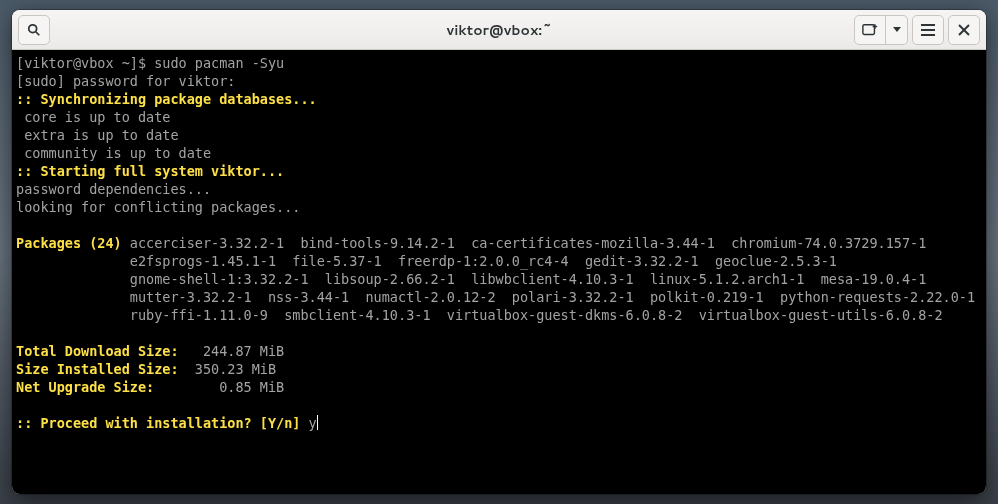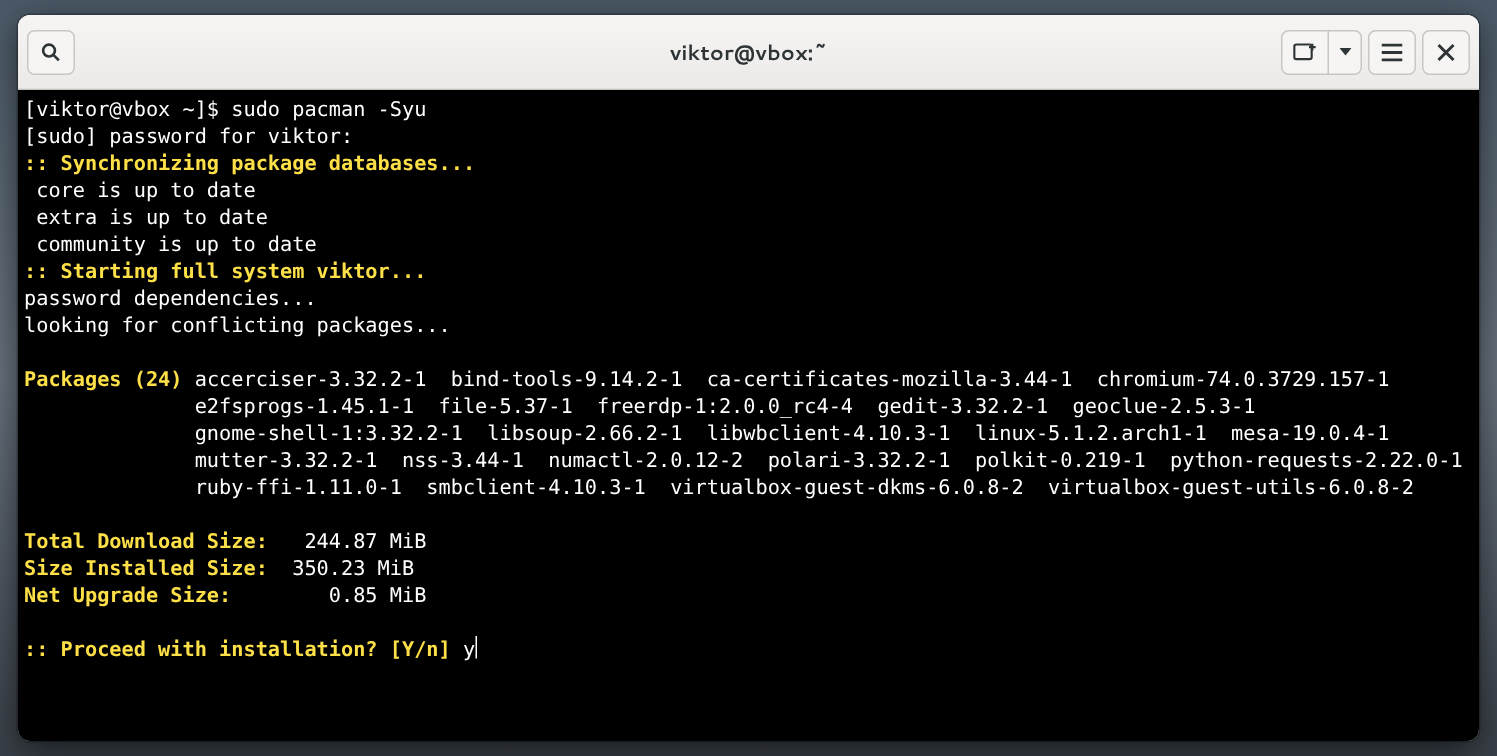--- a/index.html
+++ b/index.html
@@ -19,21 +19,21 @@
     width: 974px;
     height: 484px;
     background: #f6f5f4;
     border-radius: 8px;
     box-shadow: 0 6px 24px rgba(0,0,0,0.6), 0 0 0 1px rgba(0,0,0,0.25);
     overflow: hidden;
     display: flex;
     flex-direction: column;
   }
   .titlebar {
-    height: 50px;
+    height: 40px;
     background: linear-gradient(#f6f5f4, #eceae8);
     border-bottom: 1px solid #c9c5c1;
     display: flex;
     align-items: center;
     padding: 0 6px;
     gap: 4px;
     position: relative;
   }
   .tb-btn {
     width: 32px;
@@ -67,21 +67,21 @@
     background: #000000;
     color: #cfcfcf;
     font-family: "DejaVu Sans Mono", "Liberation Mono", monospace;
     font-size: 13.5px;
     line-height: 18px;
     padding: 4px 4px;
     white-space: pre;
     overflow: hidden;
   }
   .term .b { font-weight: 700; color: #fde047; }
-  .term .g { color: #ffffff; }
+  .term .g { color: #a3a3a3; }
   .cursor {
     display: inline-block;
     width: 1px;
     height: 15px;
     background: #ffffff;
     vertical-align: -2px;
     margin-left: 0px;
   }
 </style>
 </head>
@@ -134,20 +134,20 @@
 <span class="g"> extra is up to date</span>
 <span class="g"> community is up to date</span>
 <span class="b">:: Starting full system viktor...</span>
 <span class="g">password dependencies...</span>
 <span class="g">looking for conflicting packages...</span>
 
 <span class="b">Packages (24) </span><span class="g">accerciser-3.32.2-1  bind-tools-9.14.2-1  ca-certificates-mozilla-3.44-1  chromium-74.0.3729.157-1</span>
 <span class="g">              e2fsprogs-1.45.1-1  file-5.37-1  freerdp-1:2.0.0_rc4-4  gedit-3.32.2-1  geoclue-2.5.3-1</span>
 <span class="g">              gnome-shell-1:3.32.2-1  libsoup-2.66.2-1  libwbclient-4.10.3-1  linux-5.1.2.arch1-1  mesa-19.0.4-1</span>
 <span class="g">              mutter-3.32.2-1  nss-3.44-1  numactl-2.0.12-2  polari-3.32.2-1  polkit-0.219-1  python-requests-2.22.0-1</span>
-<span class="g">              ruby-ffi-1.11.0-1  smbclient-4.10.3-1  virtualbox-guest-dkms-6.0.8-2  virtualbox-guest-utils-6.0.8-2</span>
+<span class="g">              ruby-ffi-1.11.0-9  smbclient-4.10.3-1  virtualbox-guest-dkms-6.0.8-2  virtualbox-guest-utils-6.0.8-2</span>
 
 <span class="b">Total Download Size:   </span><span class="g">244.87 MiB</span>
 <span class="b">Size Installed Size:  </span><span class="g">350.23 MiB</span>
 <span class="b">Net Upgrade Size:      </span><span class="g">  0.85 MiB</span>
 
 <span class="b">:: Proceed with installation? [Y/n] </span><span class="g">y</span><span class="cursor"></span></div>
 </div>
 
 </body></html>

